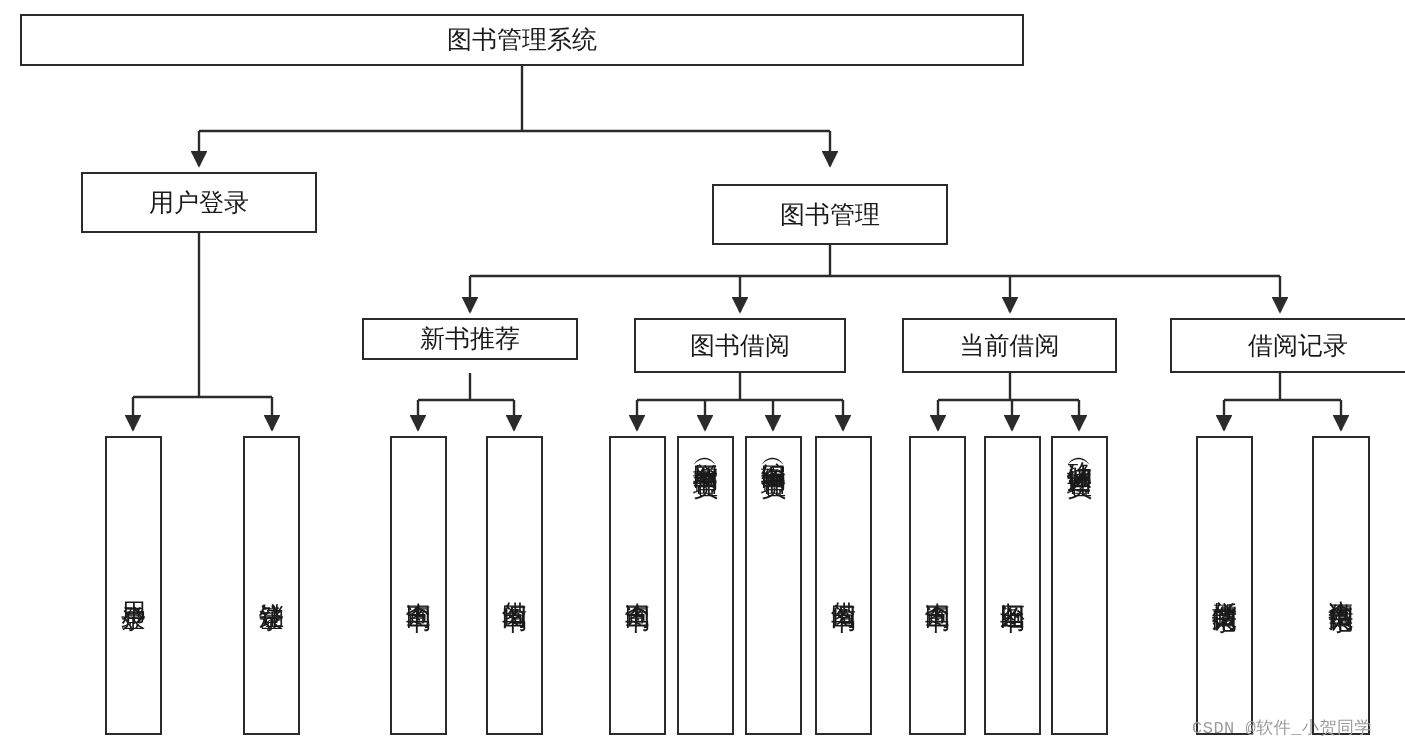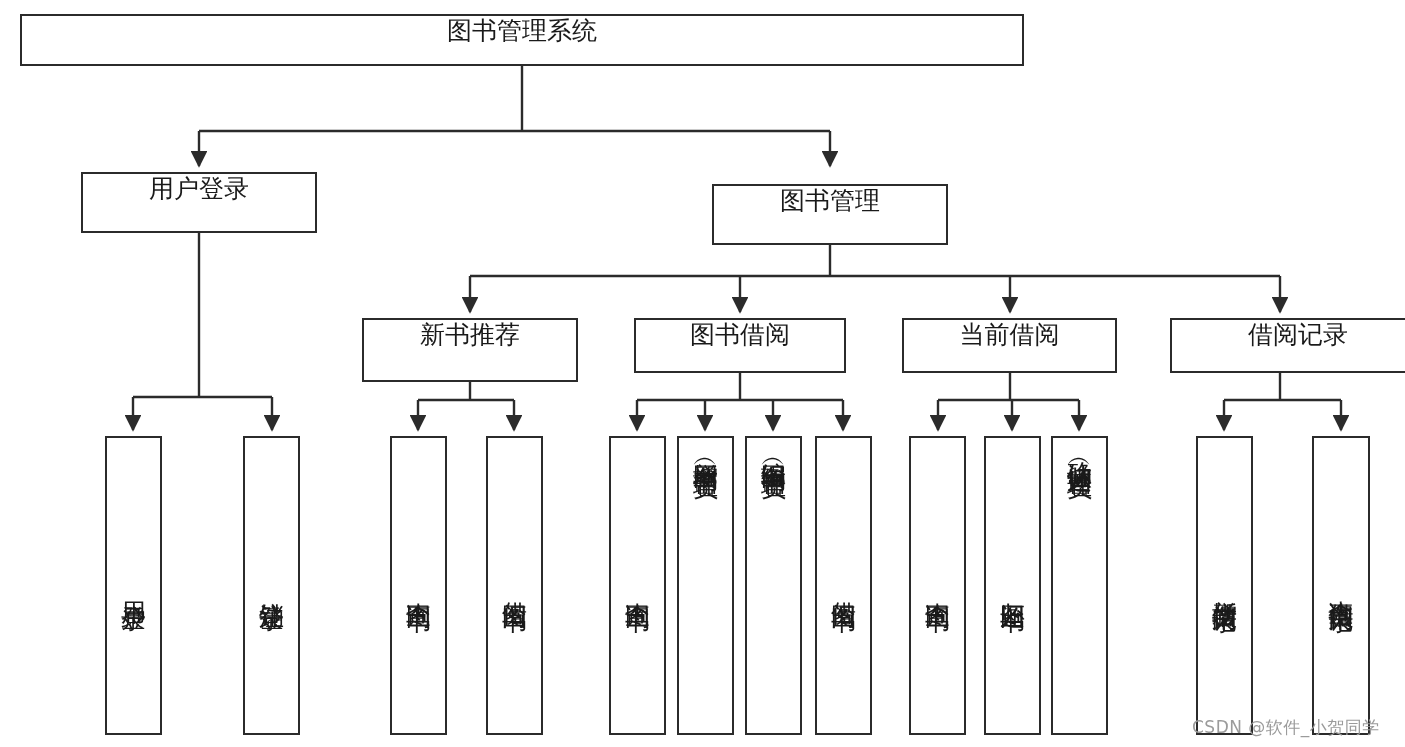--- a/index.html
+++ b/index.html
@@ -24,21 +24,21 @@
     top: 0;
     width: 1405px;
     height: 747px;
   }
   .node {
     position: absolute;
     box-sizing: border-box;
     background: #ffffff;
     border: 2px solid #2b2b2b;
     display: flex;
-    align-items: flex-start;
+    align-items: center;
     justify-content: center;
     z-index: 2;
   }
   .node-label {
     color: #1a1a1a;
     line-height: 1.18;
     text-align: center;
     white-space: nowrap;
   }
   
@@ -66,20 +66,21 @@
     align-items: center;
     padding-top: 0;
   }
   .watermark {
     position: absolute;
     font-size: 17px;
     color: #9b9b9b;
     white-space: nowrap;
     z-index: 3;
     letter-spacing: 0.5px;
+    font-family: Liberation Mono, monospace;
   }
 </style>
 </head>
 <body>
 
 <div id="canvas">
 
   <svg id="wires" viewBox="0 0 1405 747" width="1405" height="747" xmlns="http://www.w3.org/2000/svg">
     <defs>
       <marker id="arrow" viewBox="0 0 10 10" refX="9" refY="5" markerWidth="7" markerHeight="7" orient="auto-start-reverse">
@@ -134,21 +135,21 @@
     <span class="node-label">图书管理系统</span>
   </div>
 
   <div class="node h-node" style="left:81px; top:172px; width:236px; height:61px;">
     <span class="node-label">用户登录</span>
   </div>
   <div class="node h-node" style="left:712px; top:172px; width:236px; height:61px;margin-top:12px;">
     <span class="node-label">图书管理</span>
   </div>
 
-  <div class="node h-node" style="left:362px; top:318px; width:216px; height:64px;">
+  <div class="node h-node" style="left:362px; top:318px; width:216px; height:42px;">
     <span class="node-label">新书推荐</span>
   </div>
   <div class="node h-node" style="left:902px; top:318px; width:215px; height:55px;">
     <span class="node-label">当前借阅</span>
   </div>
   <div class="node h-node" style="left:634px; top:318px; width:212px; height:55px;">
     <span class="node-label">图书借阅</span>
   </div>
   <div class="node h-node" style="left:1170px; top:318px; width:256px; height:55px;">
     <span class="node-label">借阅记录</span>

